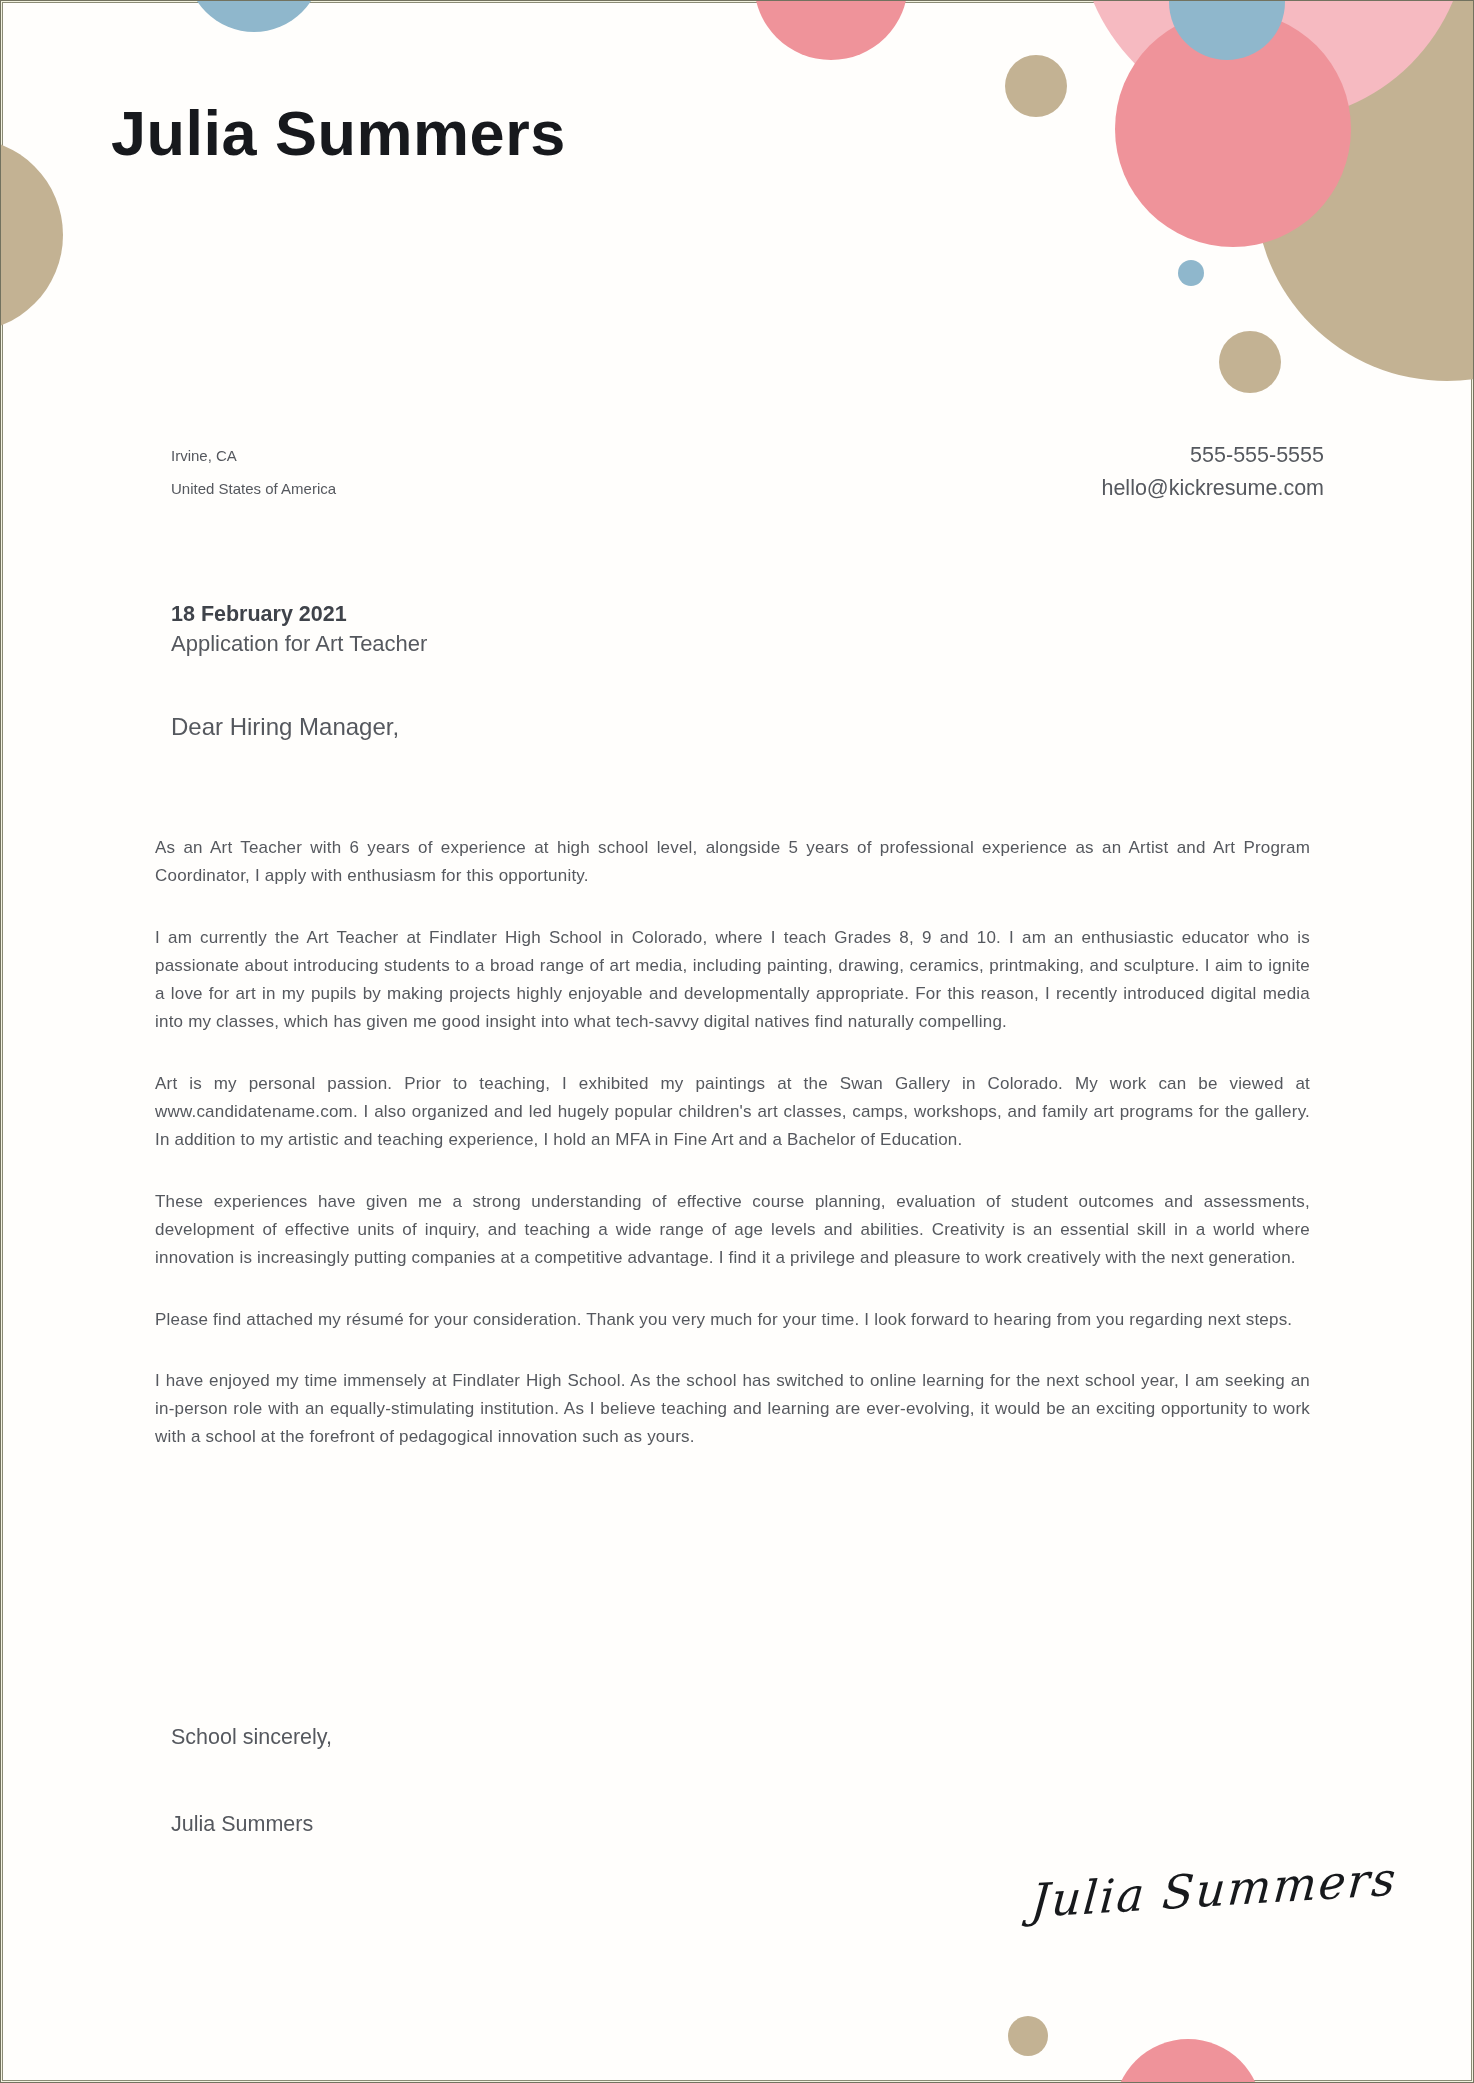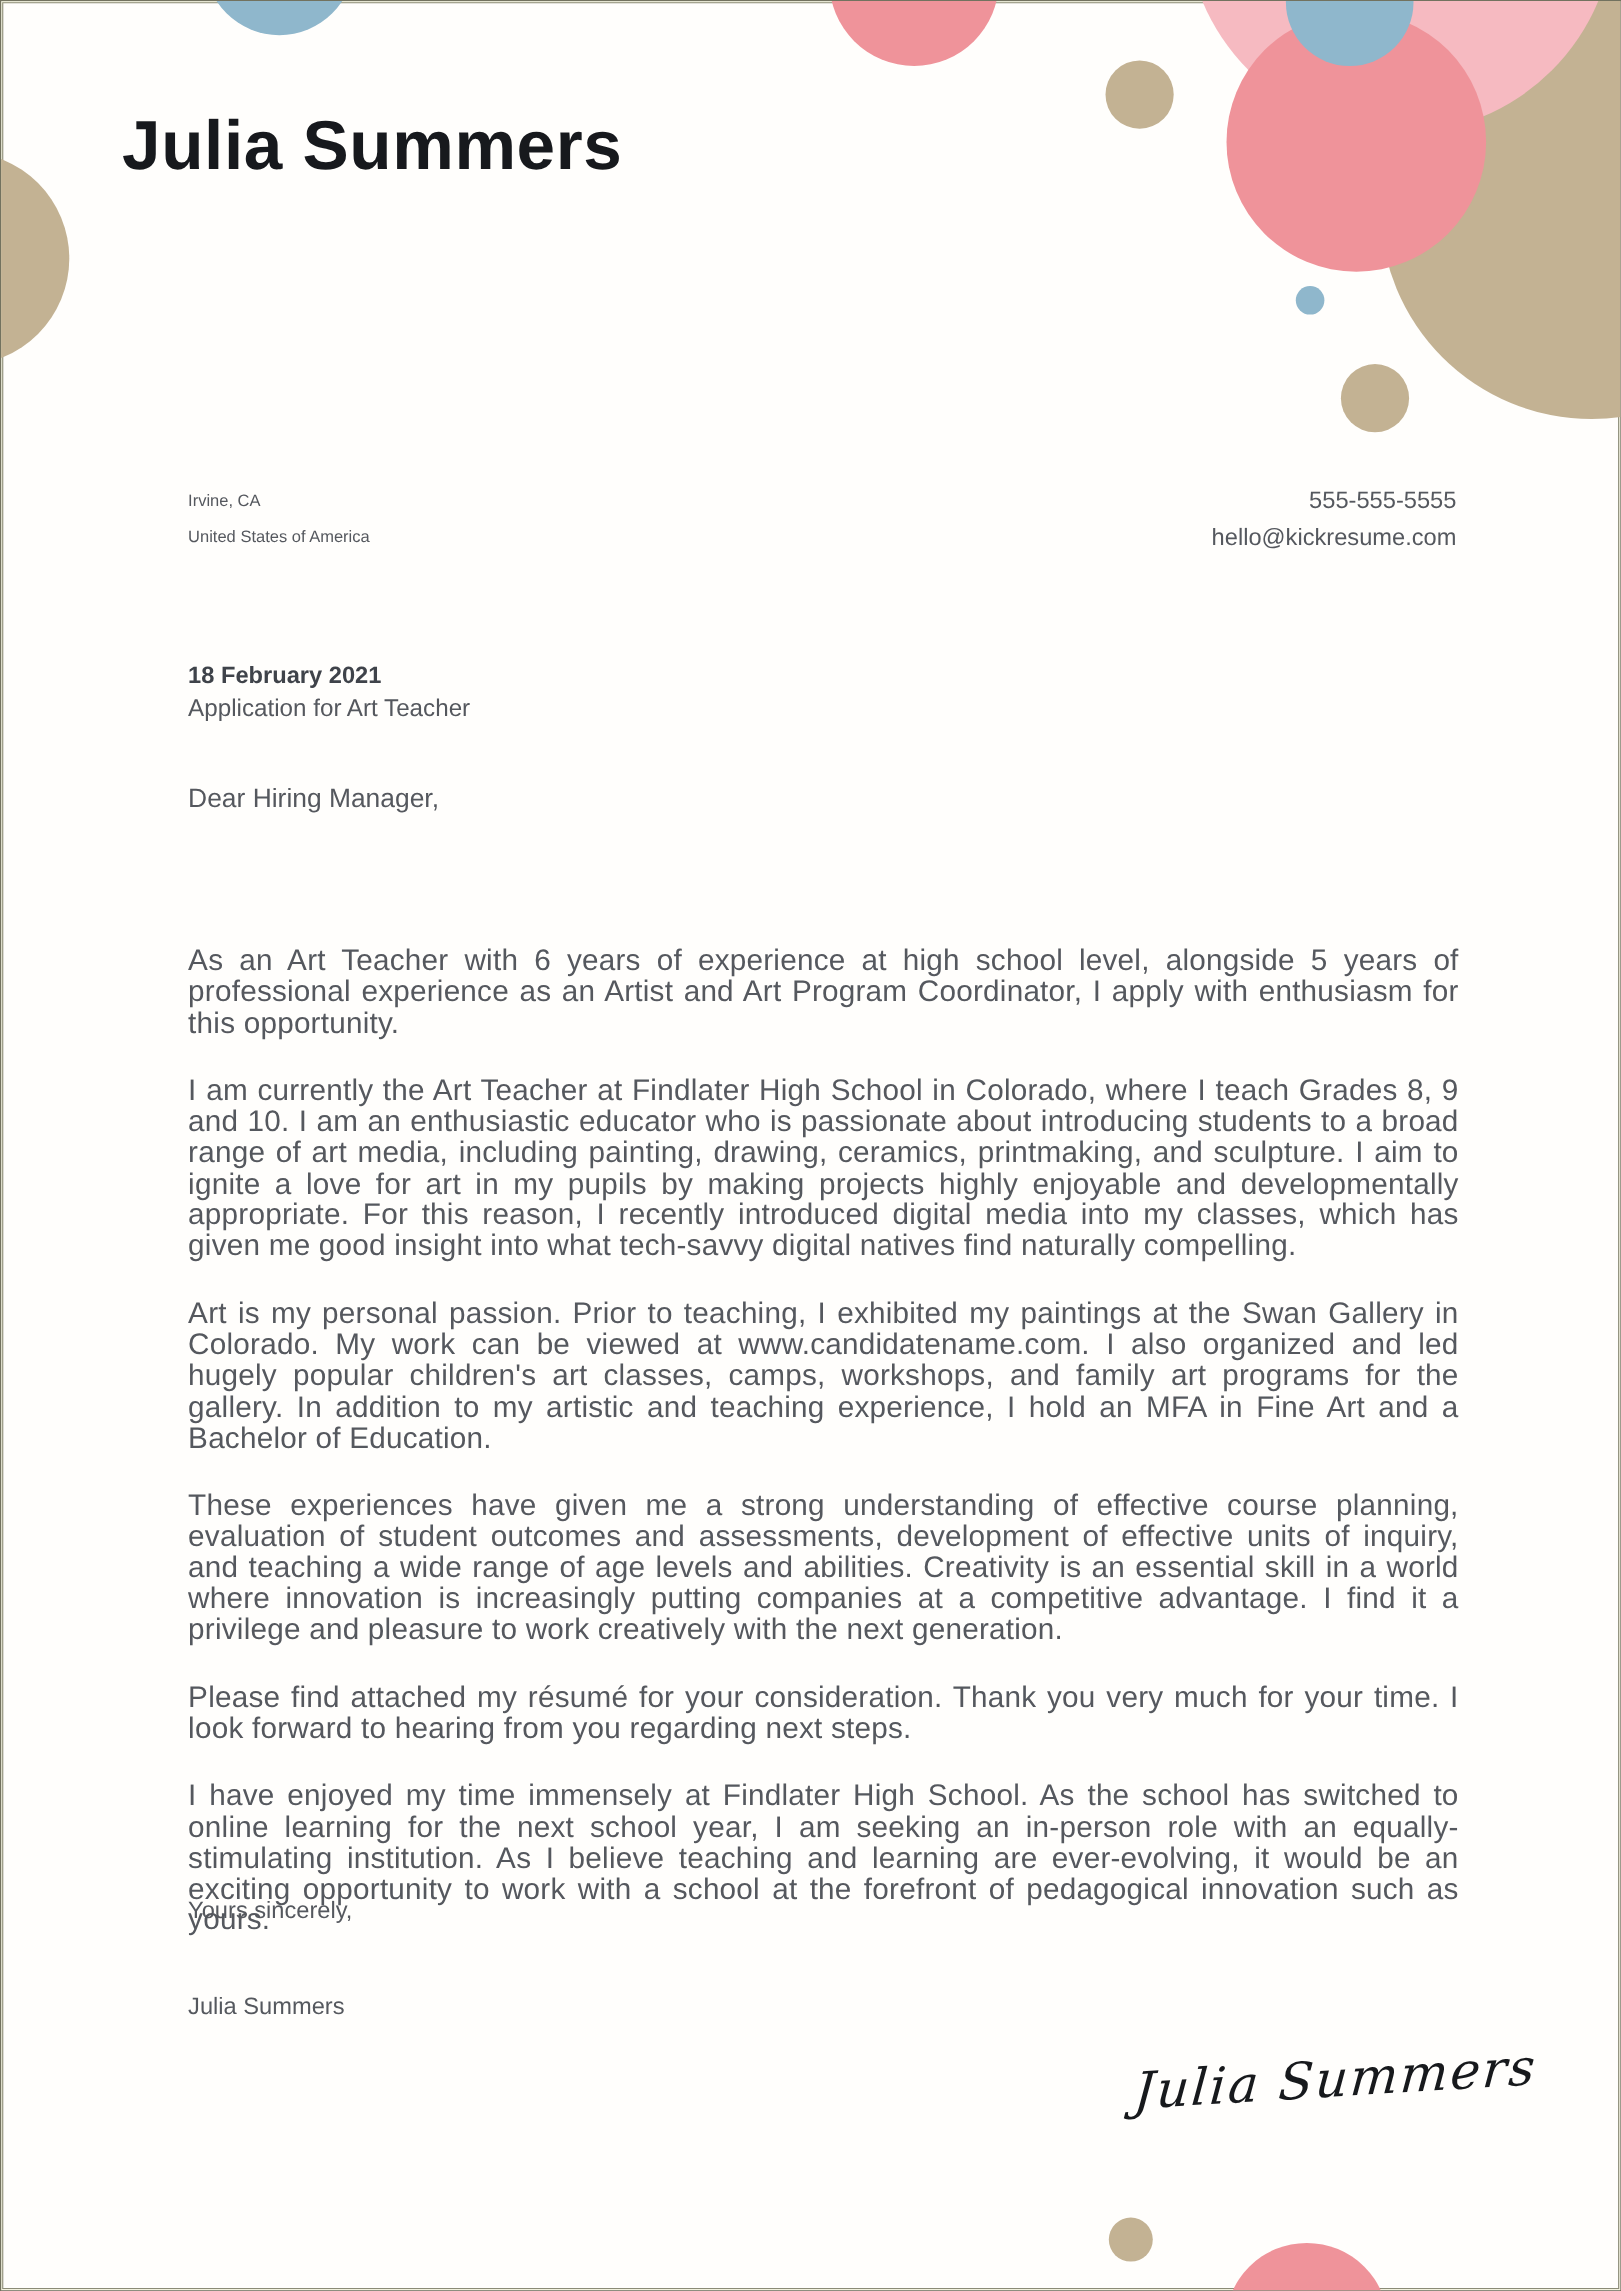--- a/index.html
+++ b/index.html
@@ -70,29 +70,28 @@
   }
   .salutation {
     position: absolute;
     left: 170px;
     top: 712px;
     font-size: 24px;
     color: var(--text_body, #55585e);
   }
   .body-text {
     position: absolute;
-    left: 170px;
+    left: 154px;
     top: 833px;
     width: 1155px;
-    font-size: 27px;
+    font-size: 17px;
     line-height: 28.3px;
     letter-spacing: 0.2px;
     text-align: justify;
     color: var(--text_body, #55585e);
-    margin-top: 25px;
   }
   .body-text p {
     margin: 0 0 33px 0;
   }
   .closing {
     position: absolute;
     left: 170px;
     top: 1724px;
     font-size: 21.5px;
     color: var(--text_body, #55585e);
@@ -161,18 +160,18 @@
 
   <div class="body-text">
     <p>As an Art Teacher with 6 years of experience at high school level, alongside 5 years of professional experience as an Artist and Art Program Coordinator, I apply with enthusiasm for this opportunity.</p>
     <p>I am currently the Art Teacher at Findlater High School in Colorado, where I teach Grades 8, 9 and 10.  I am an enthusiastic educator who is passionate about introducing students to a broad range of art media, including painting, drawing, ceramics, printmaking, and sculpture. I aim to ignite a love for art in my pupils by making projects highly enjoyable and developmentally appropriate.  For this reason, I recently introduced digital media into my classes, which has given me good insight into what tech-savvy digital natives find naturally compelling.</p>
     <p>Art is my personal passion. Prior to teaching, I exhibited my paintings at the Swan Gallery in Colorado. My work can be viewed at www.candidatename.com. I also organized and led hugely popular children's art classes, camps, workshops, and family art programs for the gallery. In addition to my artistic and teaching experience, I hold an MFA in Fine Art and a Bachelor of Education.</p>
     <p>These experiences have given me a strong understanding of effective course planning, evaluation of student outcomes and assessments, development of effective units of inquiry, and teaching a wide range of age levels and abilities. Creativity is an essential skill in a world where innovation is increasingly putting companies at a competitive advantage. I find it a privilege and pleasure to work creatively with the next generation.</p>
     <p>Please find attached my résumé for your consideration. Thank you very much for your time. I look forward to hearing from you regarding next steps.</p>
     <p>I have enjoyed my time immensely at Findlater High School. As the school has switched to online learning for the next school year, I am seeking an in-person role with an equally-stimulating institution. As I believe teaching and learning are ever-evolving, it would be an exciting opportunity to work with a school at the forefront of pedagogical innovation such as yours.</p>
   </div>
 
-  <div class="closing">Yours sincerely,</div>
+  <div class="closing">School sincerely,</div>
   <div class="signer">Julia Summers</div>
 
   <div class="signature">Julia Summers</div>
 
 </div>
 
 </body></html>

